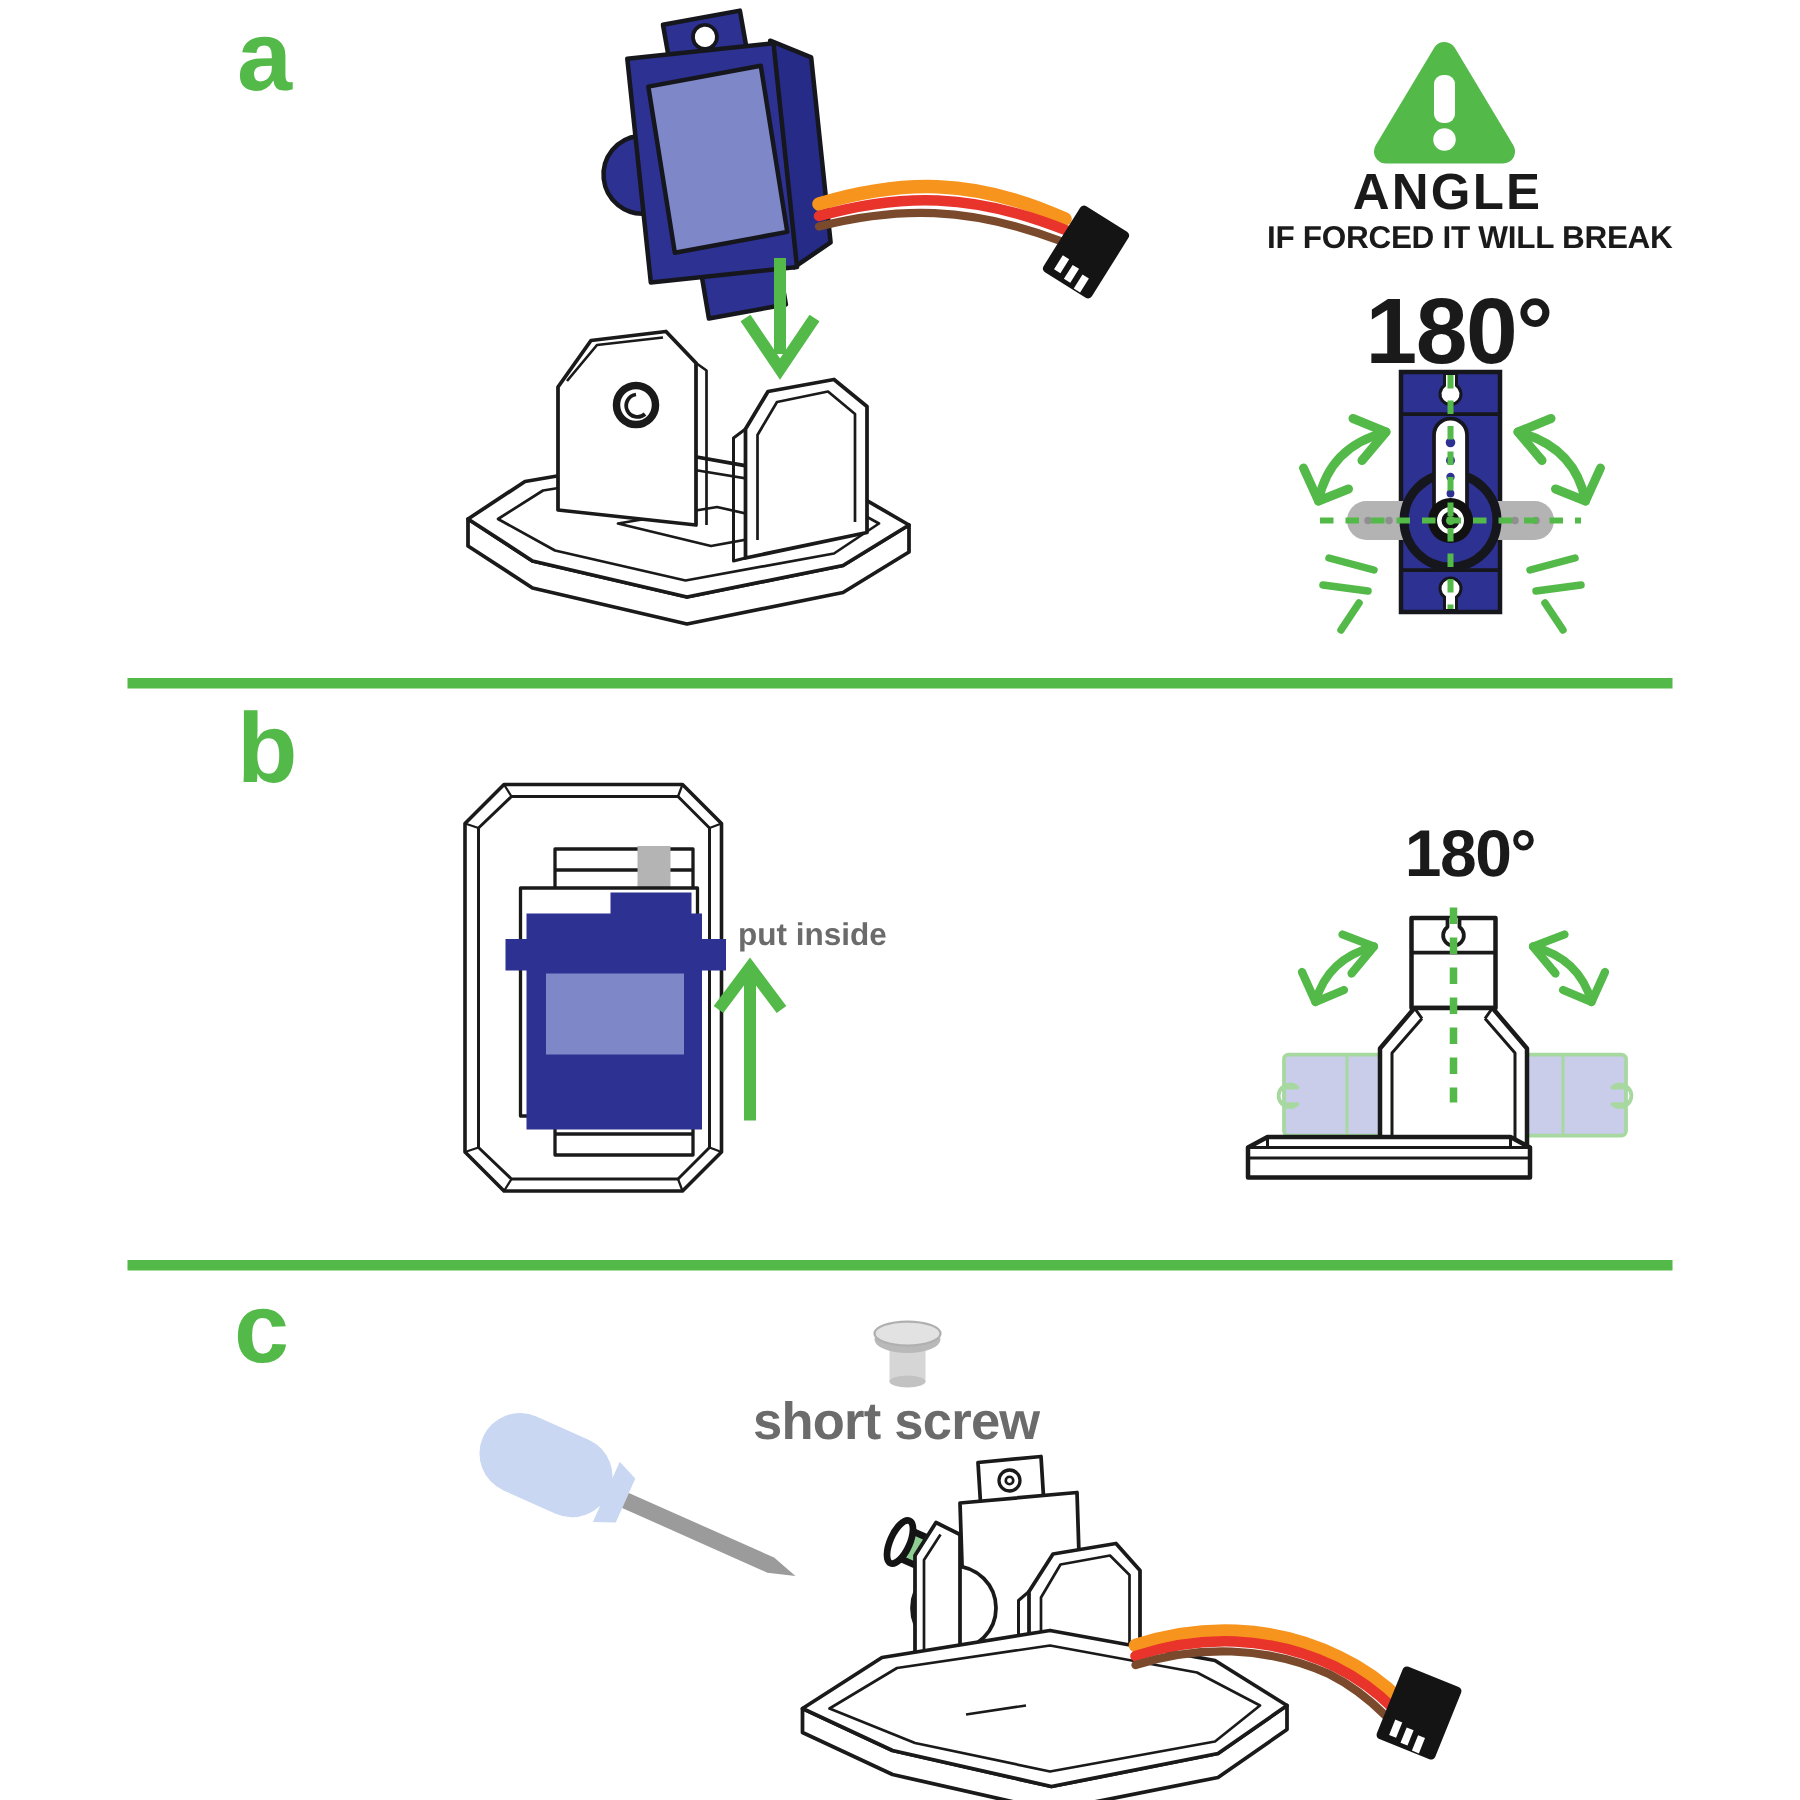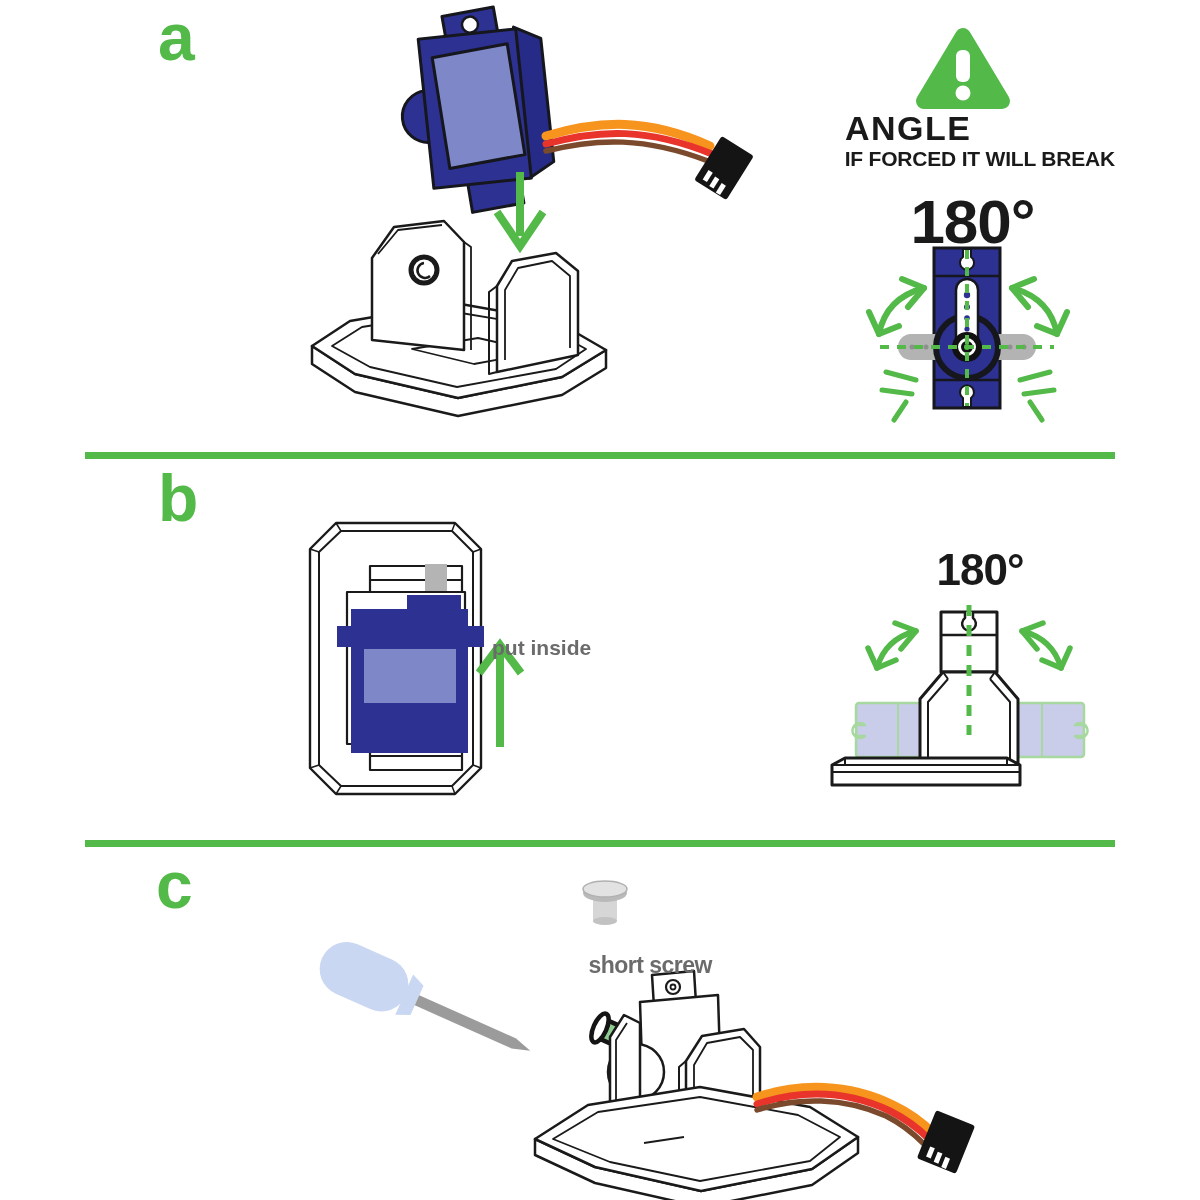--- a/index.html
+++ b/index.html
@@ -2,27 +2,27 @@
 <html><head>
 <meta charset="utf-8">
 <style>
   html,body{margin:0;padding:0;background:#fff;}
   .page{position:relative;width:1200px;height:1200px;background:#ffffff;overflow:hidden;
         font-family:"Liberation Sans",sans-serif;}
   .art{position:absolute;left:0;}
   .divider{position:absolute;left:85px;width:1030px;height:7px;background:#53b948;}
   .txt{position:absolute;font-weight:700;white-space:nowrap;color:#1a1a1a;}
   .step-letter{font-size:66px;color:#53b948;line-height:1;}
-  .warn-title{font-size:34px;letter-spacing:1.5px;text-align:left;width:240px;}
+  .warn-title{font-size:34px;letter-spacing:1.5px;text-align:center;width:240px;}
   .warn-sub{font-size:21px;letter-spacing:-0.2px;text-align:right;width:300px;}
   .angle-big{font-size:62px;letter-spacing:-1px;text-align:center;width:185px;}
   .angle-med{font-size:44px;letter-spacing:-1px;text-align:center;width:180px;}
-  .gray-note{color:#6b6b6b;margin-top:24px;}
+  .gray-note{color:#6b6b6b;}
   .note-small{font-size:21px;}
-  .note-big{font-size:23px;letter-spacing:-0.5px;text-align:right;width:210px;}
+  .note-big{font-size:35px;letter-spacing:-0.5px;text-align:left;width:210px;}
 </style>
 </head>
 <body>
 
 <div class="page">
 
   <svg class="art" style="top:0" width="1200" height="452" viewBox="0 0 1200 452">
 
     <g stroke="#16161d" stroke-width="3" stroke-linejoin="round" transform="rotate(-6 490 110)">
       <circle cx="428" cy="110" r="26" fill="#2d3192"></circle>

